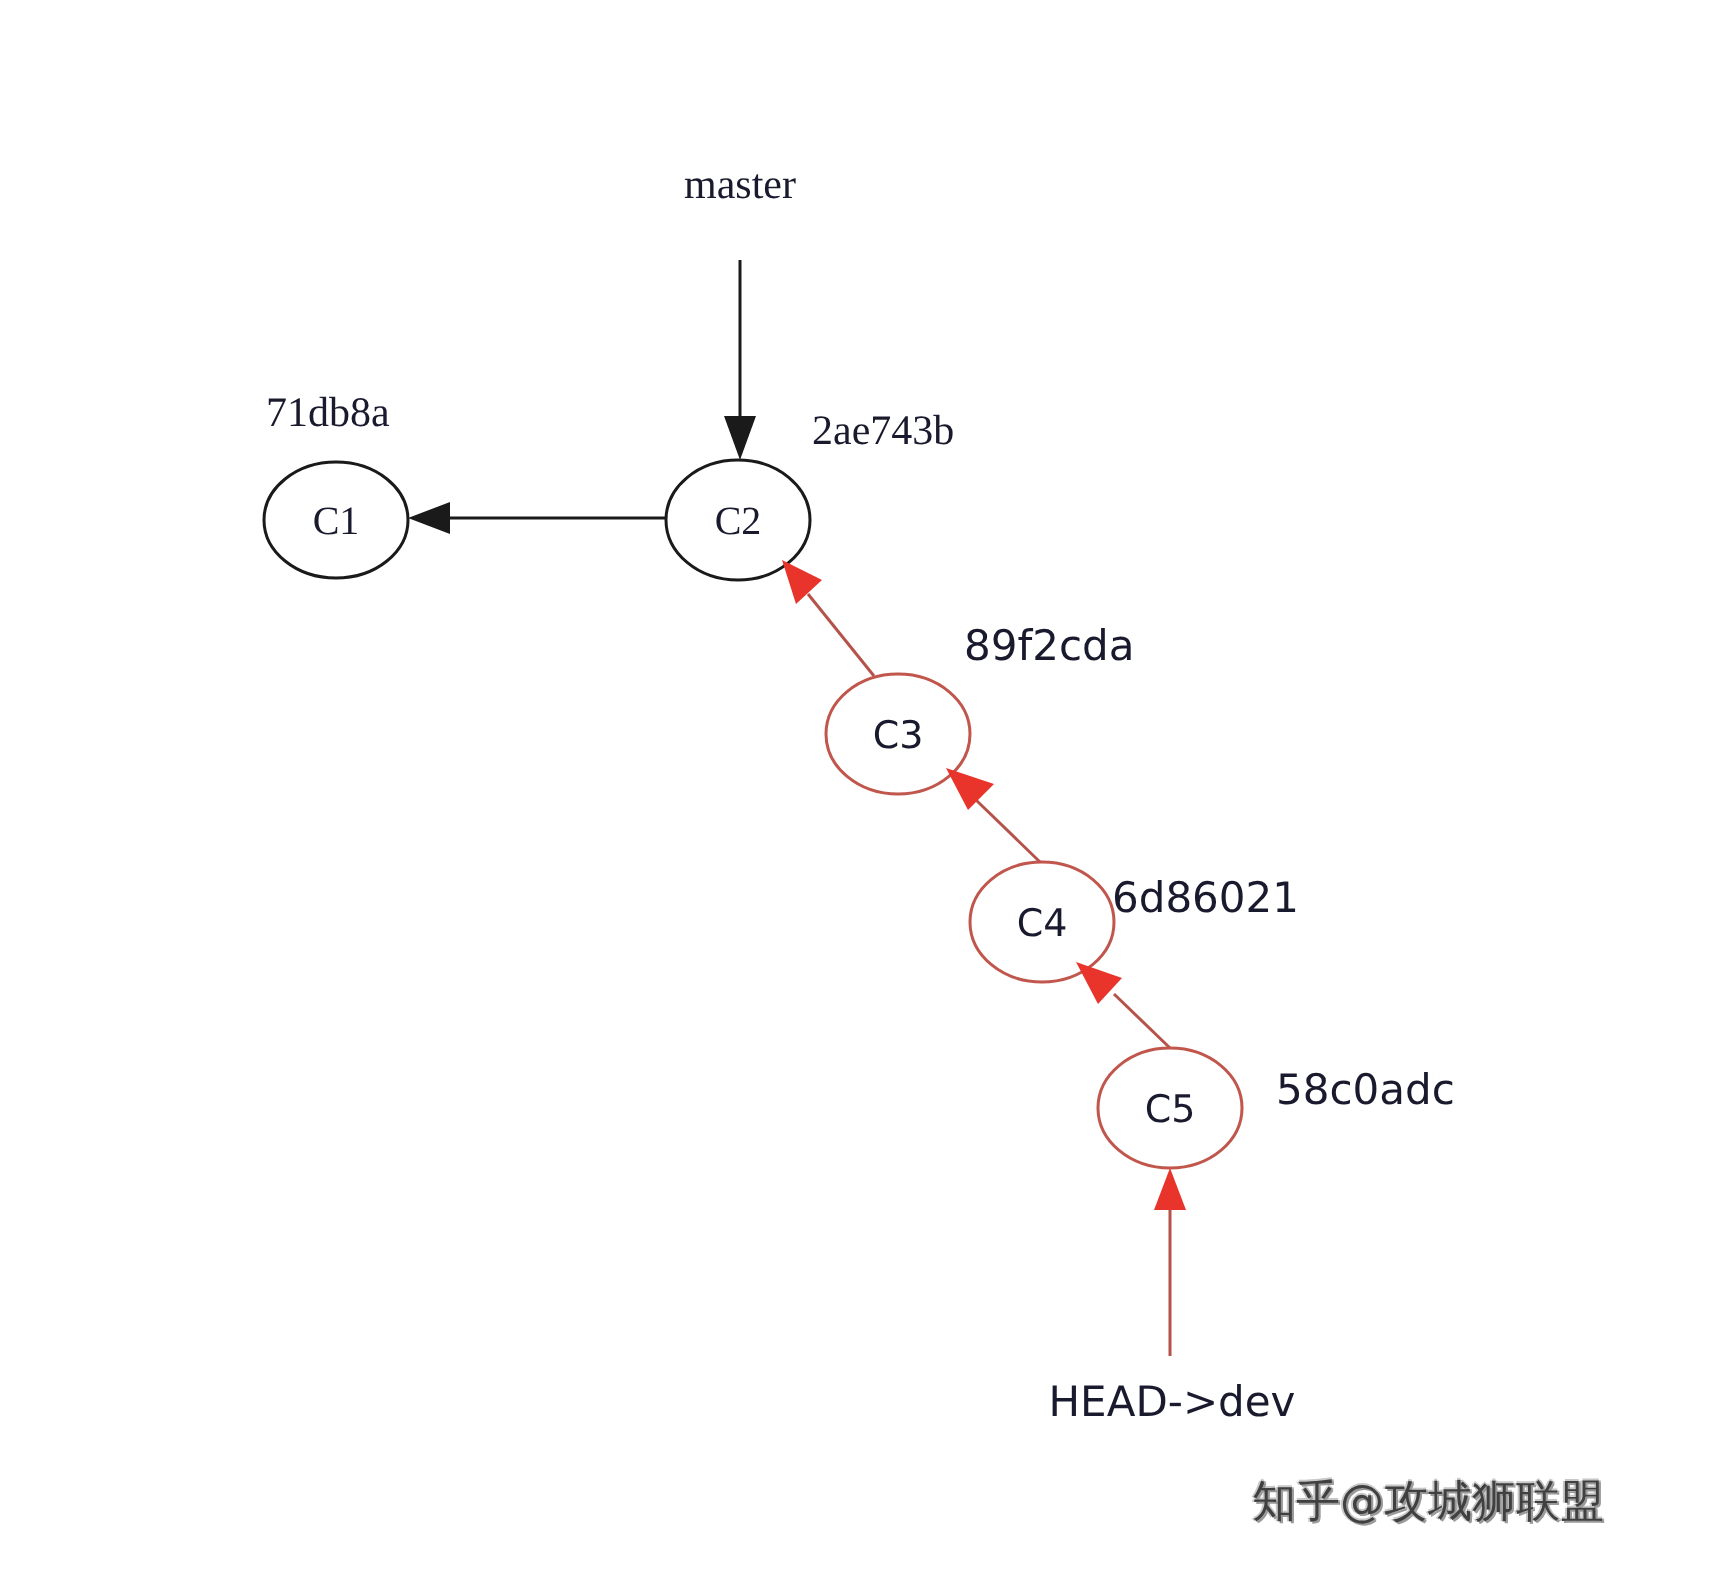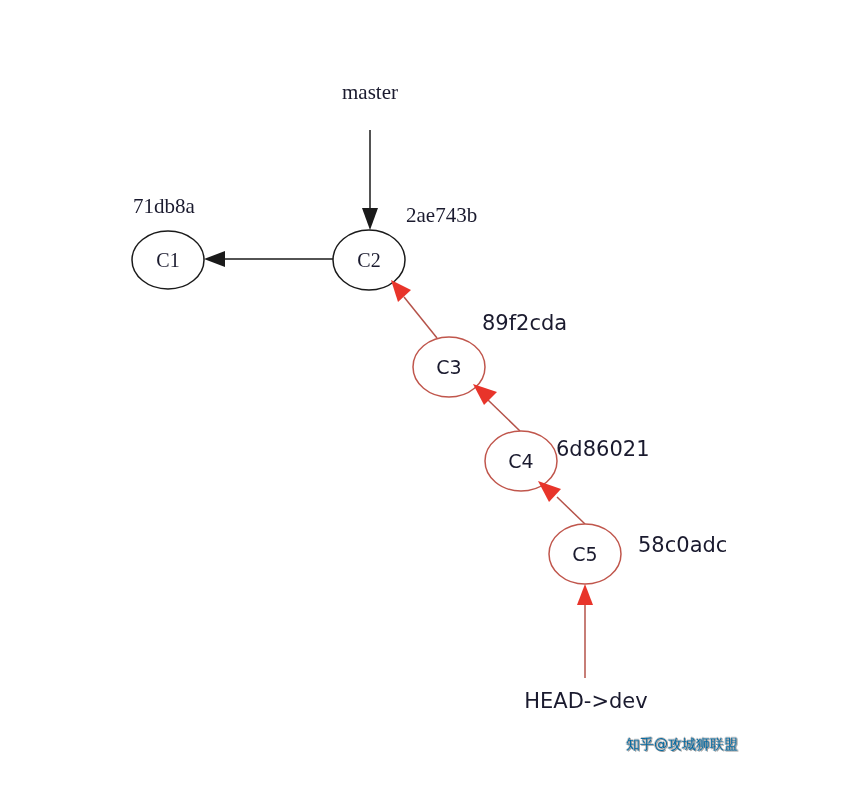--- a/index.html
+++ b/index.html
@@ -24,22 +24,22 @@
       font-family: "Liberation Serif", "DejaVu Serif", serif;
     }
     .sans {
       font-family: "DejaVu Sans", "Liberation Sans", sans-serif;
     }
     .watermark {
       position: absolute;
       left: 626px;
       top: 736px;
       font-family: "DejaVu Sans", sans-serif;
-      font-size: 14px;
-      color: #0369a1;
+      font-size: 22px;
+      color: #404040;
       letter-spacing: 0px;
       text-shadow: 1px 1px 0 #9a9a9a, -1px 0 0 #c8c8c8, 0 -1px 0 #c8c8c8, 1px 0 0 #b0b0b0;
       white-space: nowrap;
     }
   </style>
 </head>
 <body>
 
 <svg id="diagram" viewBox="0 0 858 788" xmlns="http://www.w3.org/2000/svg">
 

